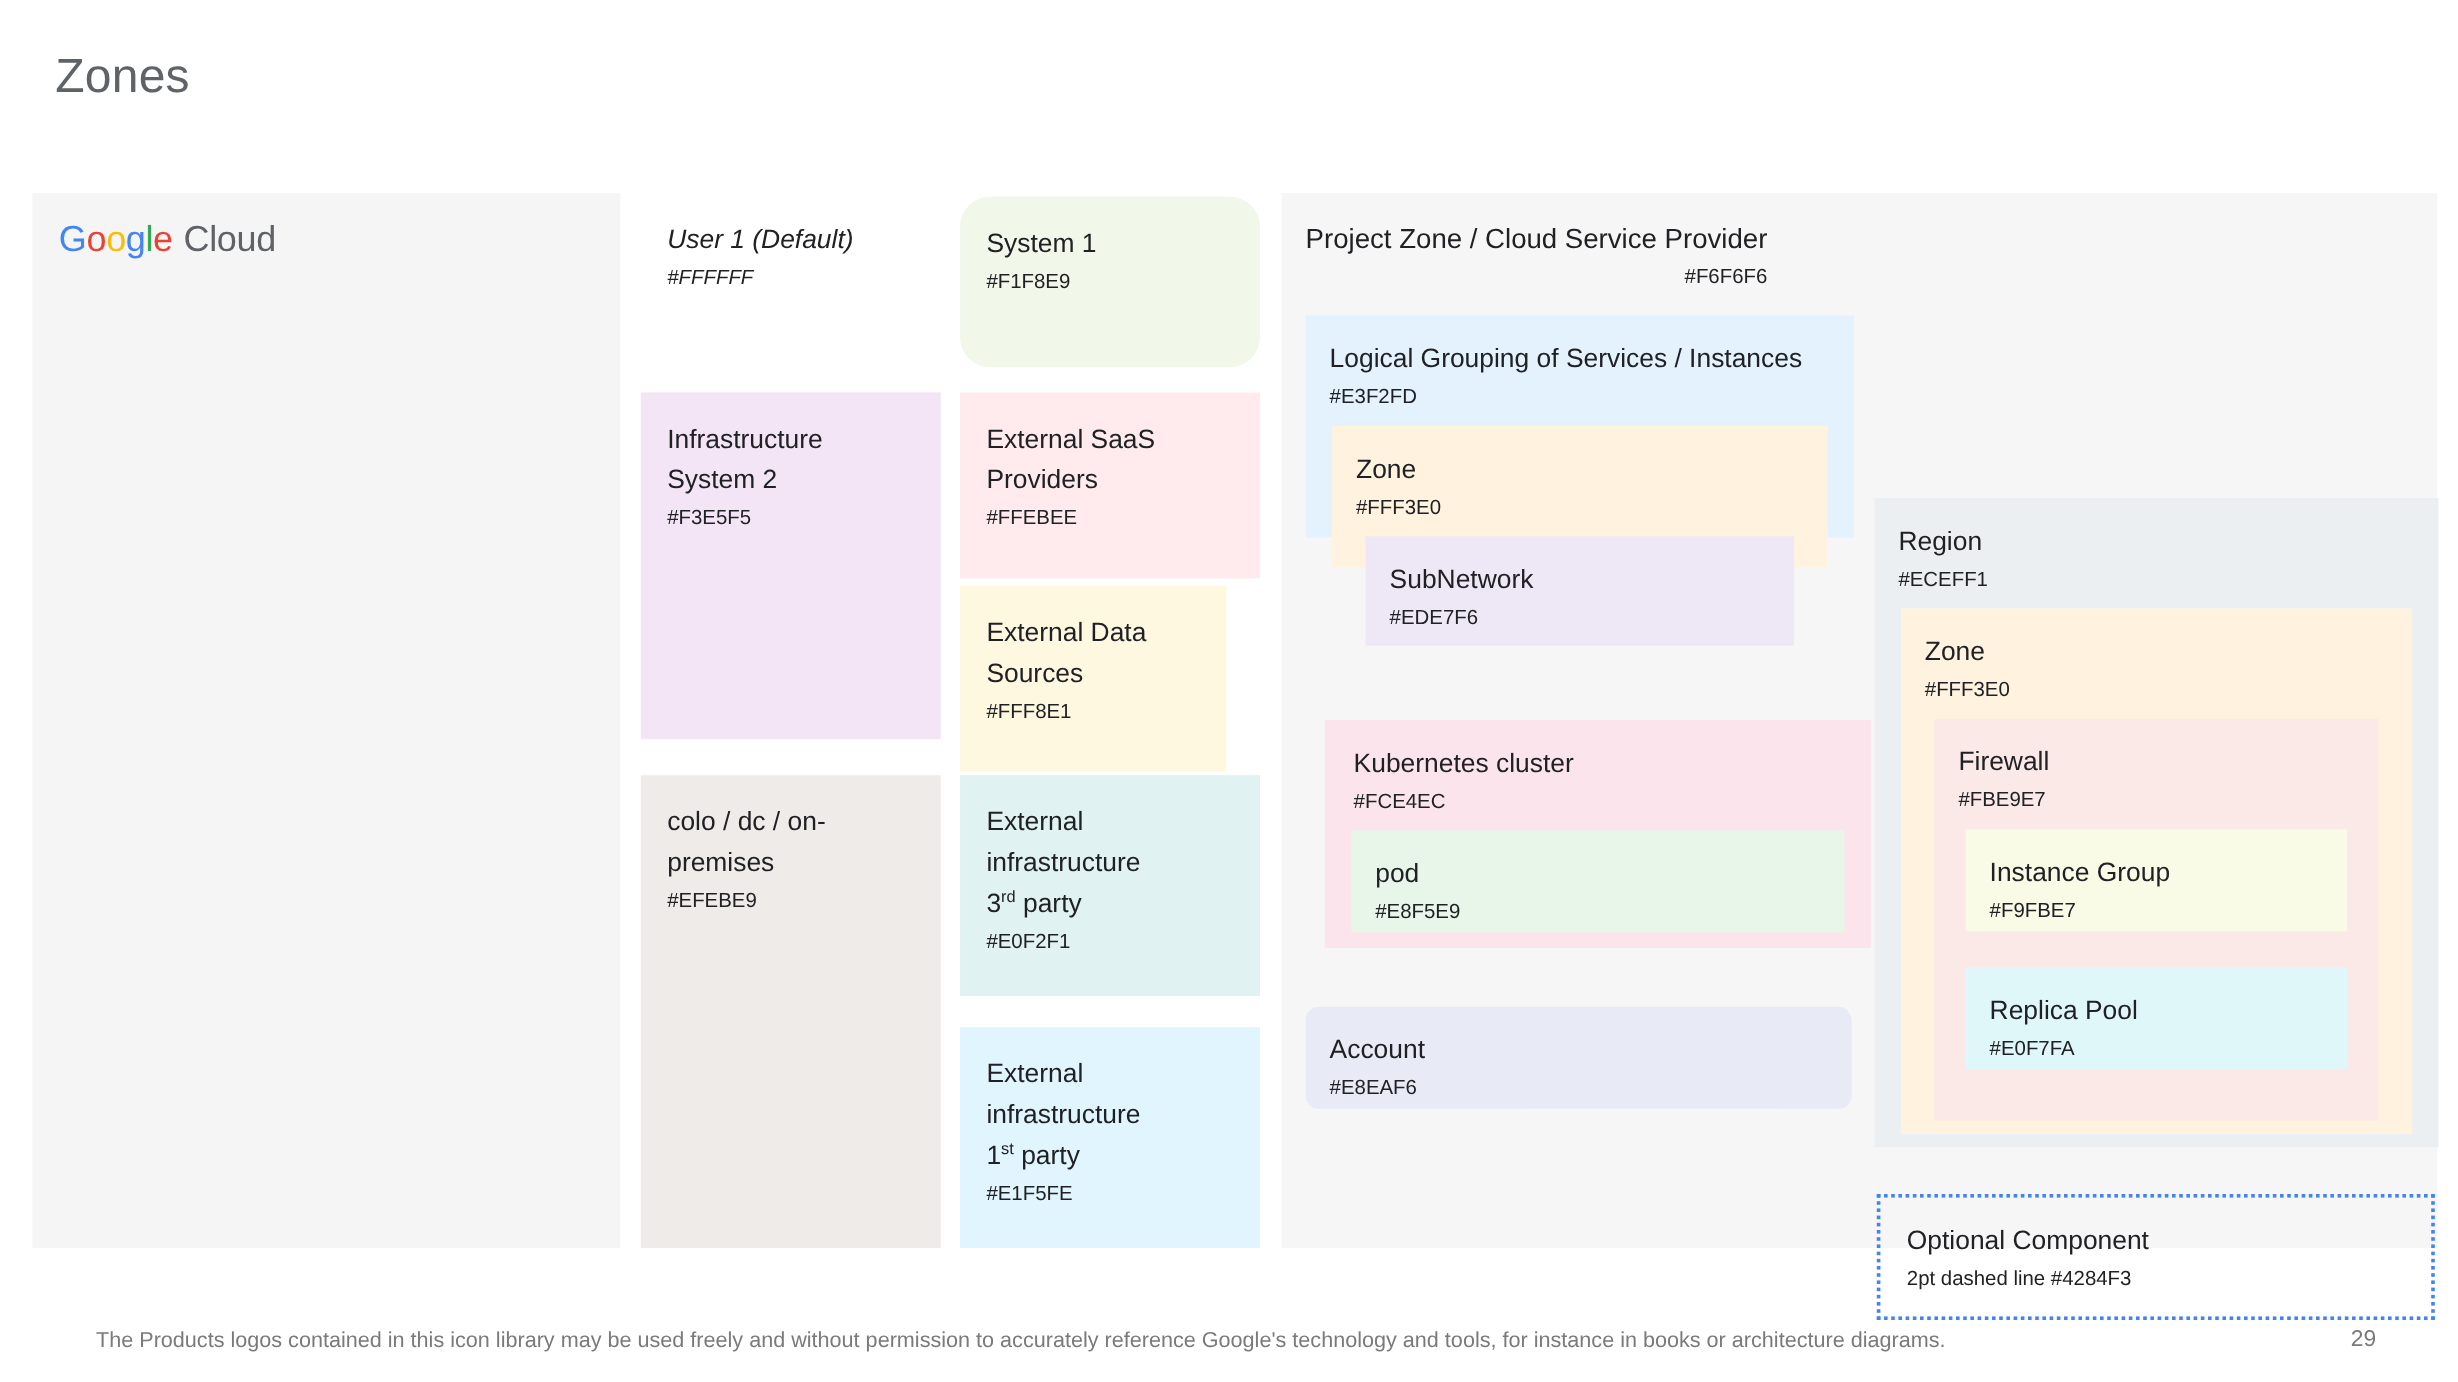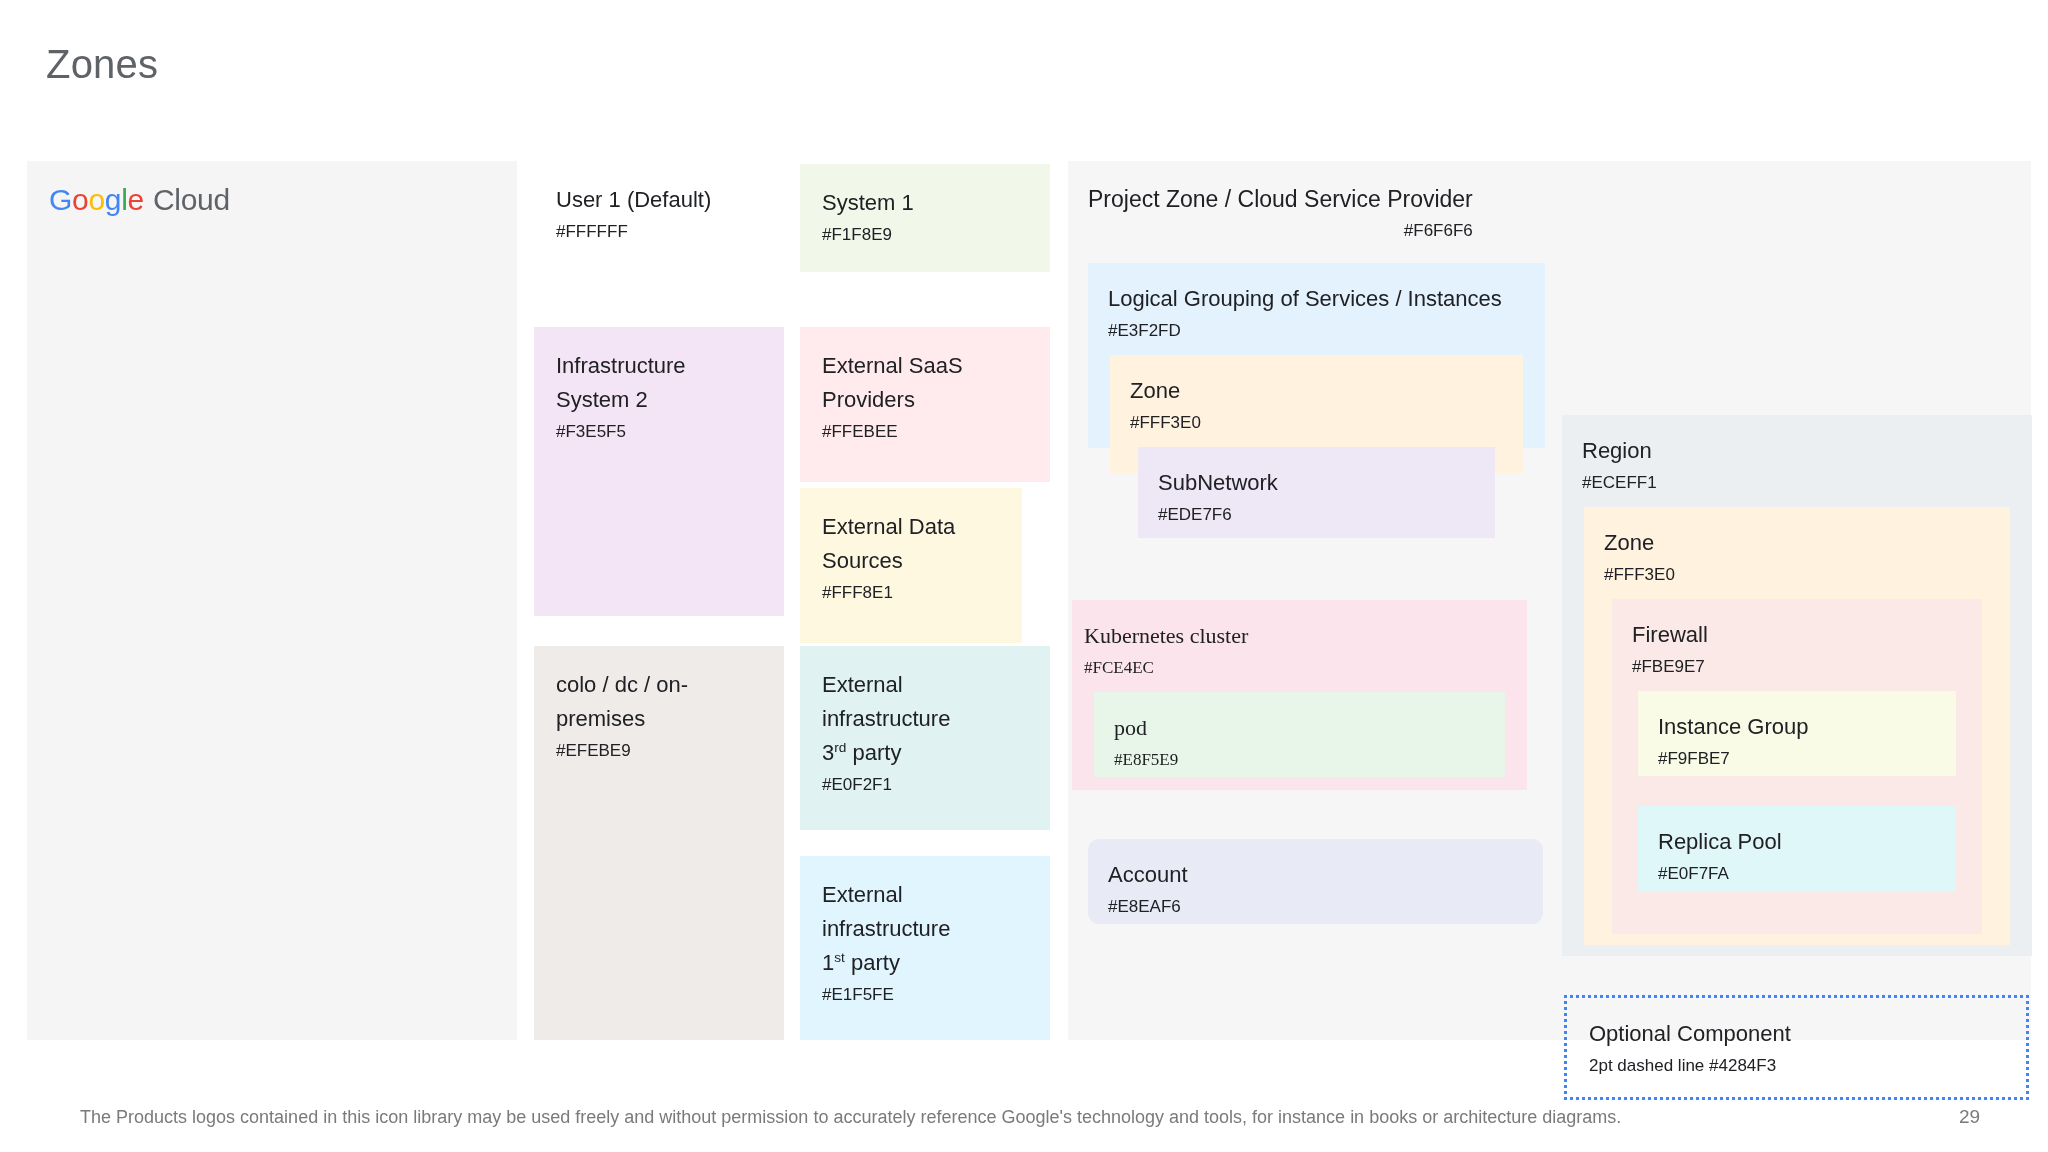--- a/index.html
+++ b/index.html
@@ -74,26 +74,26 @@
   }
   .gcloud-logo .g1 { color: #4285F4; }
   .gcloud-logo .o1 { color: #EA4335; }
   .gcloud-logo .o2 { color: #FBBC05; }
   .gcloud-logo .g2 { color: #4285F4; }
   .gcloud-logo .l1 { color: #34A853; }
   .gcloud-logo .e1 { color: #EA4335; }
   .gcloud-logo .cloud { color: #5f6368; margin-left: 9px; }
 
   
-  .c2-user1      { left: 534px;  top: 161px;  width: 250px; height: 160px; background: #FFFFFF; }
+  .c2-user1      { left: 534px;  top: 161px;  width: 250px; height: 160px; background: #FFFFFF; font-style: italic; }
   .c2-infra2     { left: 534px;  top: 327px;  width: 250px; height: 289px; background: #F3E5F5; }
   .c2-colo       { left: 534px;  top: 646px;  width: 250px; height: 394px; background: #EFEBE9; }
 
   
-  .c3-system1    { left: 800px;  top: 164px;  width: 250px; height: 108px; background: #F1F8E9; }
+  .c3-system1    { left: 800px;  top: 164px;  width: 250px; height: 142px; background: #F1F8E9; border-radius: 25px; }
   .c3-saas       { left: 800px;  top: 327px;  width: 250px; height: 155px; background: #FFEBEE; }
   .c3-extdata    { left: 800px;  top: 488px;  width: 222px; height: 155px; background: #FFF8E1; }
   .c3-ext3rd     { left: 800px;  top: 646px;  width: 250px; height: 184px; background: #E0F2F1; }
   .c3-ext1st     { left: 800px;  top: 856px;  width: 250px; height: 184px; background: #E1F5FE; }
 
   
   .project-zone {
     position: absolute;
     left: 1068px;
     top: 161px;
@@ -134,27 +134,26 @@
     top: 92px;
     right: 28px;
     height: 91px;
     background: #EDE7F6;
     padding: 19px 20px 0 20px;
   }
 
   
   .k8s {
     position: absolute;
-    left: 4px;
+    left: 36px;
     top: 439px;
     width: 455px;
     height: 190px;
     background: #FCE4EC;
-    padding: 19px 20px 0 12px;
-    font-family: Liberation Serif, serif;
+    padding: 19px 20px 0 24px;
   }
   .k8s-pod {
     position: absolute;
     left: 22px;
     top: 92px;
     right: 22px;
     height: 85px;
     background: #E8F5E9;
     padding: 19px 20px 0 20px;
   }

